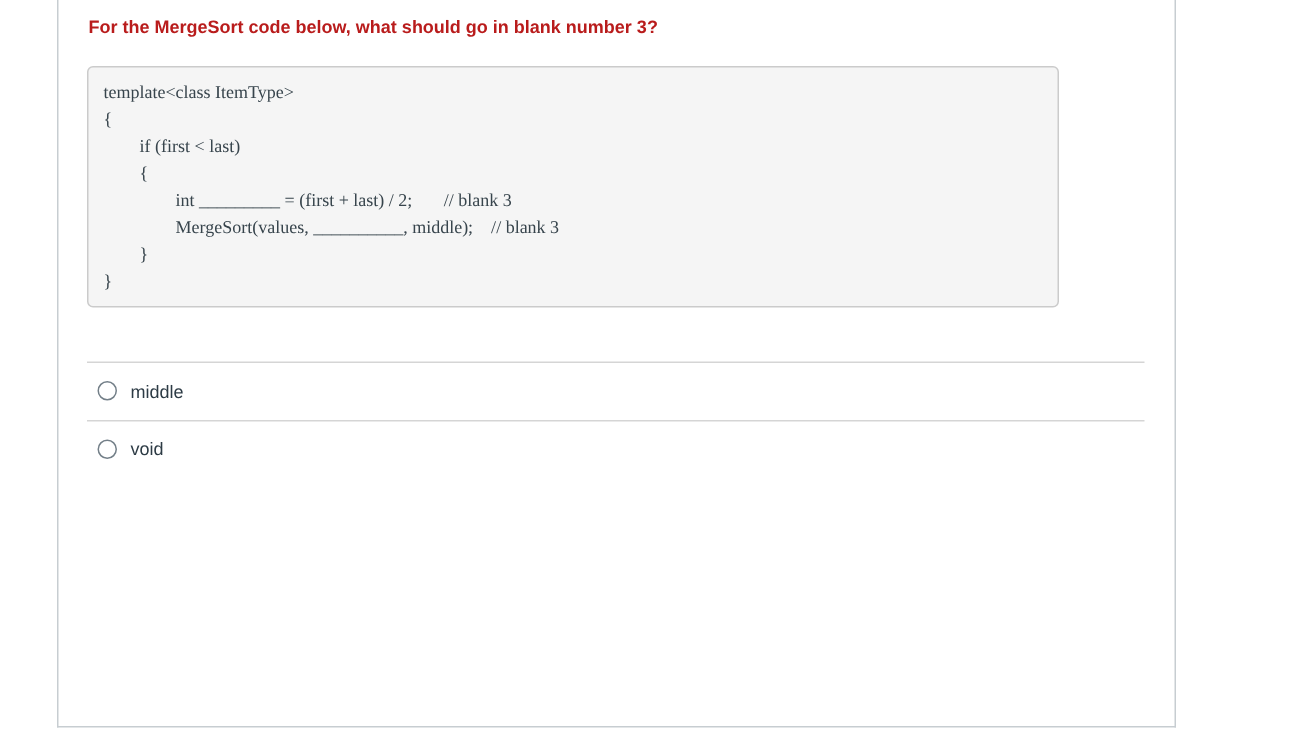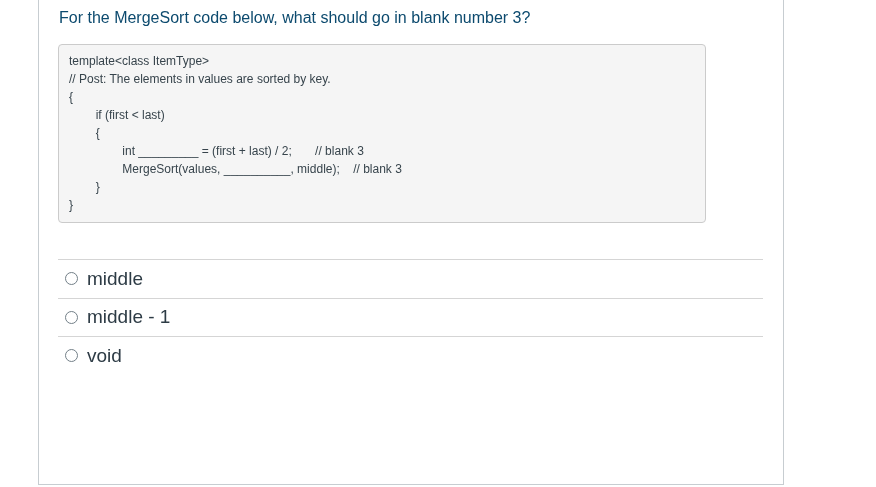--- a/index.html
+++ b/index.html
@@ -14,32 +14,33 @@
     position: absolute;
     left: 38px; top: 0;
     width: 746px; height: 485px;
     border-left: 1px solid #c7cdd1;
     border-right: 1px solid #c7cdd1;
     border-bottom: 1px solid #c7cdd1;
     background: #ffffff;
   }
   .question {
     margin: 8px 20px 0 20px;
-    font-size: 16px;
+    font-size: 12px;
     line-height: 20px;
-    color: #0c4a6e;
+    color: #b91c1c;
+    font-weight: bold;
   }
   .code {
     margin: 16px 0 0 19px;
     width: 648px;
     background: #f5f5f5;
     border: 1px solid #cbcbcb;
     border-radius: 4px;
     padding: 7px 10px 8px 10px;
-    font-family: Liberation Sans, sans-serif;
+    font-family: Liberation Serif, serif;
     font-size: 12px;
     line-height: 18px;
     color: #37444c;
   }
   .code-line { white-space: pre; }
   .options {
     margin: 36px 0 0 19px;
     width: 705px;
   }
   .option {
@@ -53,55 +54,50 @@
     display: inline-block;
     width: 13px; height: 13px;
     margin-left: 7px;
     border: 1.5px solid #737f88;
     border-radius: 50%;
     background: #ffffff;
     flex: 0 0 auto;
   }
   .option-label {
     margin-left: 9px;
-    font-size: 19px;
+    font-size: 12px;
     color: #2d3b45;
   }
 </style>
 </head>
 <body>
 
 <div class="card">
 
   <div class="question">For the MergeSort code below, what should go in blank number 3?</div>
 
   <div class="code">
     <div class="code-line">template&lt;class ItemType&gt;</div>
-    <div class="code-line">// Post: The elements in values are sorted by key.</div>
     <div class="code-line">{</div>
     <div class="code-line">        if (first &lt; last)</div>
     <div class="code-line">        {</div>
     <div class="code-line">                int _________ = (first + last) / 2;       // blank 3</div>
     <div class="code-line">                MergeSort(values, __________, middle);    // blank 3</div>
     <div class="code-line">        }</div>
     <div class="code-line">}</div>
   </div>
 
   <div class="options">
 
     <div class="option">
       <span class="radio"></span>
       <span class="option-label">middle</span>
     </div>
 
 
-    <div class="option">
-      <span class="radio"></span>
-      <span class="option-label">middle - 1</span>
-    </div>
 
     <div class="option">
       <span class="radio"></span>
       <span class="option-label">void</span>
     </div>
 
   </div>
 
 </div>
 

